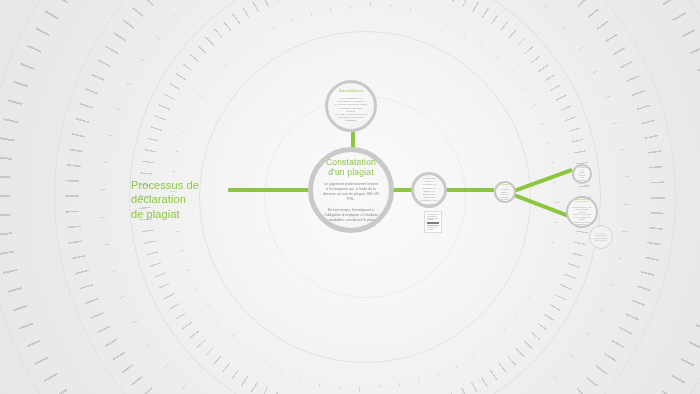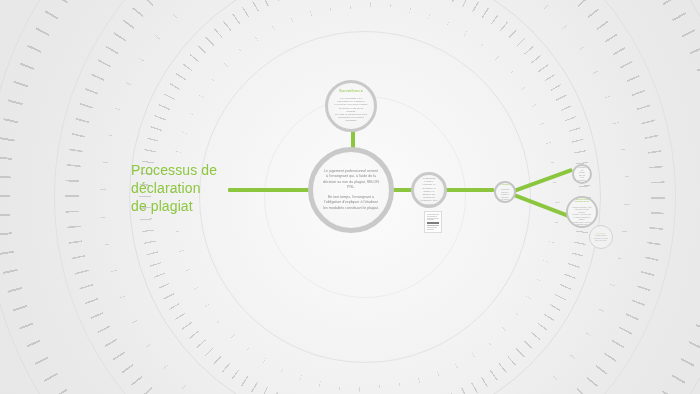--- a/index.html
+++ b/index.html
@@ -101,25 +101,26 @@
   .node-main .n-body{font-size:3.6px;}
   .node-main .n-body + .n-body{margin-top:5px;}
   .node-sub .n-body{font-size:2.2px;color:#9a9a9a;}
   .node-mini .n-body{font-size:1.7px;color:#a6a6a6;}
   .node-ghost .n-body{font-size:1.5px;color:#b4b4b4;}
 
   
   #maintitle{
     position:absolute;
     color:#8CC63E;
-    font-size:14px;
+    font-size:11px;
     line-height:1.30;
     letter-spacing:.1px;
     white-space:pre-line;
     font-weight:400;
+    margin-top:17px;
   }
 
   
   .doc{
     position:absolute;background:#fdfdfd;
     border:1px solid #dcdcdc;
     transform:translate(-50%,-50%);
     padding:2px 2px;box-sizing:border-box;
     display:flex;flex-direction:column;gap:1px;
   }
@@ -170,20 +171,21 @@
 déclaration
 de plagiat</div>
 
   <div class="node node-sub" style="left:351px;top:106px;width:52px;height:52px;">
     <div class="n-title">Surveillance</div>
     <div class="n-body">Les enseignants et les responsables de programme exercent une surveillance continue des travaux remis par les étudiants.</div>
     <div class="n-body">Les outils de détection sont mis à la disposition du personnel enseignant.</div>
   </div>
 
   <div class="node node-main" style="left:351px;top:190px;width:86px;height:86px;">
+    <div class="n-title">Constatation d'un plagiat</div>
     <div class="n-body">Le jugement professionnel revient à l'enseignant qui, à l'aide de la décision ou non du plagiat, SELON PRL.</div>
     <div class="n-body">En tout temps, l'enseignant a l'obligation d'expliquer à l'étudiant les modalités constituant le plagiat.</div>
   </div>
 
   <div class="node node-sub" style="left:429px;top:190px;width:36px;height:36px;">
     <div class="n-title">Déclaration du plagiat</div>
     <div class="n-body">L'enseignant remplit le formulaire de déclaration de plagiat et le transmet à la direction du programme, avec les pièces justificatives, dans les meilleurs délais.</div>
   </div>
 
   <div class="doc" style="left:433px;top:222px;width:18px;height:22px;">

